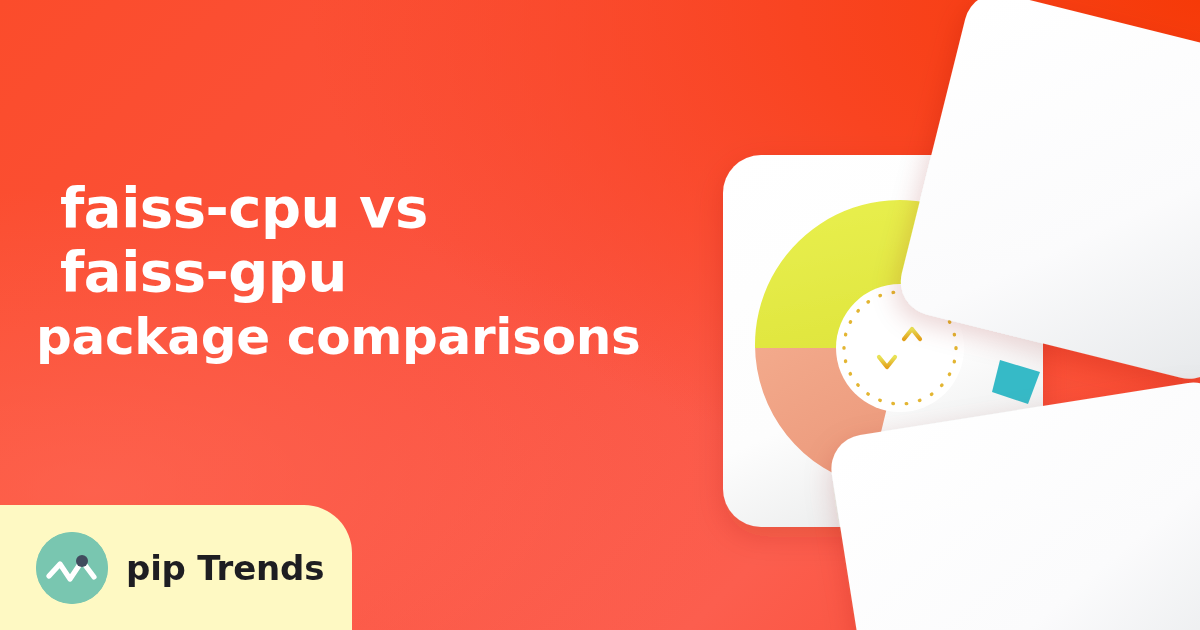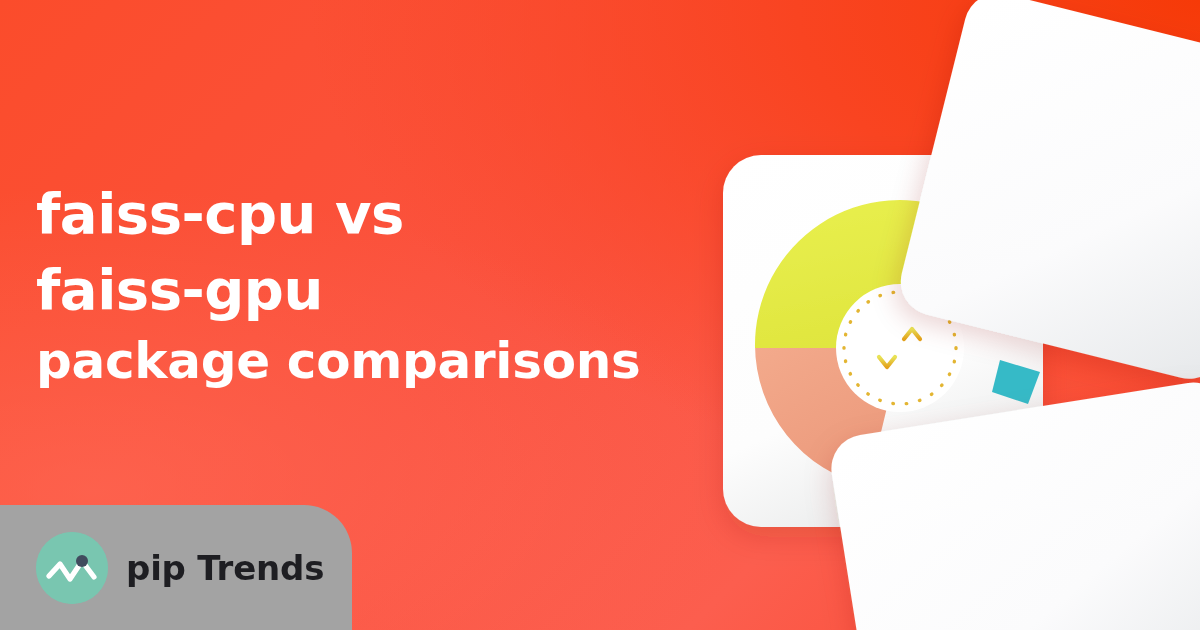--- a/index.html
+++ b/index.html
@@ -41,42 +41,43 @@
   .headline {
     position: absolute;
     left: 36px;
     top: 176px;
     width: 660px;
     color: #ffffff;
   }
   .headline .t1 {
     display: block;
     font-size: 56px;
-    line-height: 76px;
+    line-height: 64px;
     font-weight: 700;
     letter-spacing: -0.5px;
     white-space: pre-line;
+    margin-left: 24px;
   }
   .headline .t2 {
     display: block;
     margin-top: 4px;
     font-size: 50px;
     line-height: 58px;
     font-weight: 700;
     letter-spacing: -0.3px;
   }
 
   
   .brand {
     position: absolute;
     left: 0;
     top: 505px;
     width: 352px;
     height: 125px;
-    background: #a3a3a3;
+    background: #fef9c3;
     border-top-right-radius: 48px;
     display: flex;
     align-items: center;
     gap: 18px;
     padding-left: 36px;
     box-sizing: border-box;
   }
   .brand-logo {
     width: 72px;
     height: 72px;

